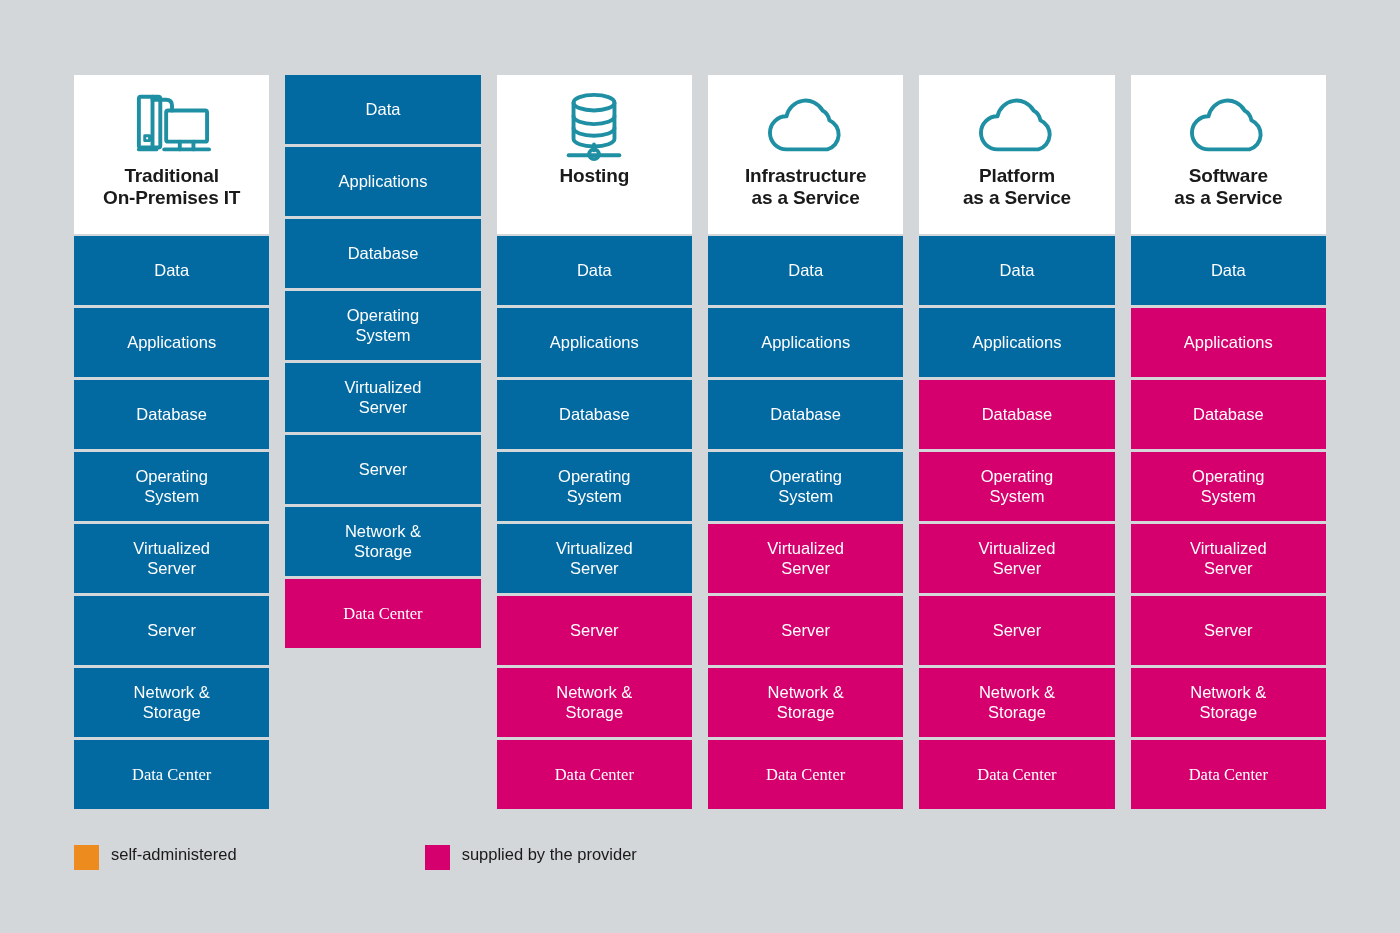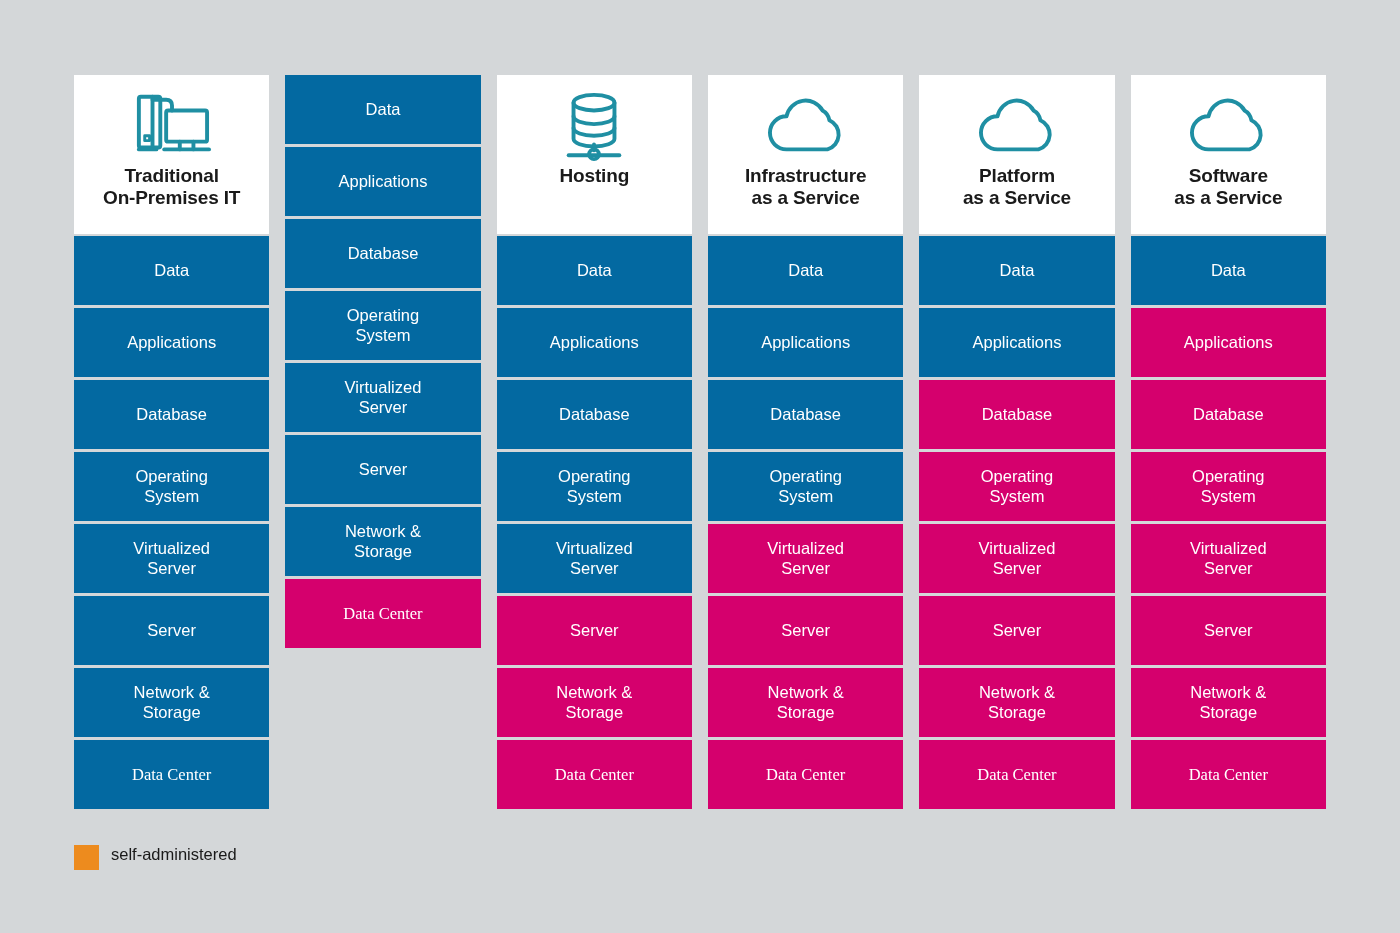--- a/index.html
+++ b/index.html
@@ -262,15 +262,19 @@
 Storage</div>
         <div class="cell provider">Data Center</div>
       </div>
     </div>
 
   <div id="legend">
       <div class="legend-entry">
         <span class="legend-swatch self"></span>
         <span class="legend-label">self-administered</span>
       </div>
+      <div class="legend-entry second">
+        <span class="legend-swatch provider"></span>
+        <span class="legend-label">supplied by the provider</span>
+      </div>
     </div>
 
 </div>
 
 </body></html>

